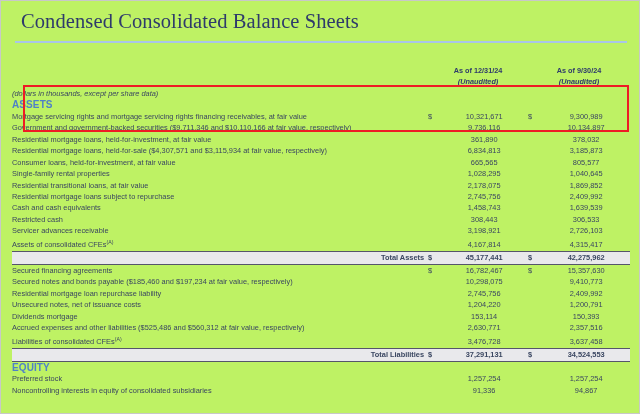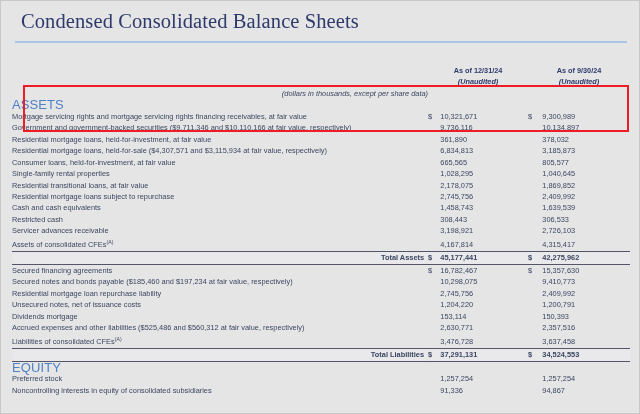--- a/index.html
+++ b/index.html
@@ -12,21 +12,21 @@
     height: 414px;
     font-family: "Liberation Sans", sans-serif;
     overflow: hidden;
   }
   #page {
     position: relative;
     width: 640px;
     height: 414px;
     box-sizing: border-box;
     border: 1px solid #c8c8c8;
-    background: #e5e5e5;
+    background: #bef264;
   }
   .title {
     font-family: "Liberation Serif", serif;
     font-size: 20.5px;
     color: #2e3a6b;
     padding: 9px 0 0 20px;
     letter-spacing: 0.1px;
     white-space: nowrap;
   }
   .title-rule {
@@ -62,42 +62,41 @@
     color: #2e3a6b;
     text-align: center;
     line-height: 8.6px;
   }
   .colhdr .sub { font-style: italic; font-weight: bold; }
   .note {
     font-style: italic;
     font-size: 7.4px;
     color: #3a4661;
     padding-left: 10px;
-    text-align: right;
   }
   .sect {
     color: #4f81c7;
-    font-weight: normal;
-    font-size: 13px;
+    font-weight: bold;
+    font-size: 10px;
     padding-left: 10px;
     letter-spacing: 0.1px;
   }
   .item { padding-left: 22px; }
-  .num  { text-align: left; padding-right: 1px; }
+  .num  { text-align: center; padding-right: 1px; }
   .cur  { text-align: left; }
   sup { font-size: 5.2px; vertical-align: super; }
 
   tr.total td {
     background: #e9e9ec;
     font-weight: bold;
     border-top: 1px solid #55556a;
     border-bottom: 1px solid #55556a;
     line-height: 12.2px;
   }
-  tr.total td.lbl { text-align: right; padding-right: 4px; border-radius: 6px; }
+  tr.total td.lbl { text-align: right; padding-right: 4px; }
 
   #redbox {
     position: absolute;
     left: 22px;
     top: 84px;
     width: 606px;
     height: 47px;
     border: 2px solid #ee1c25;
     box-sizing: border-box;
     pointer-events: none;

